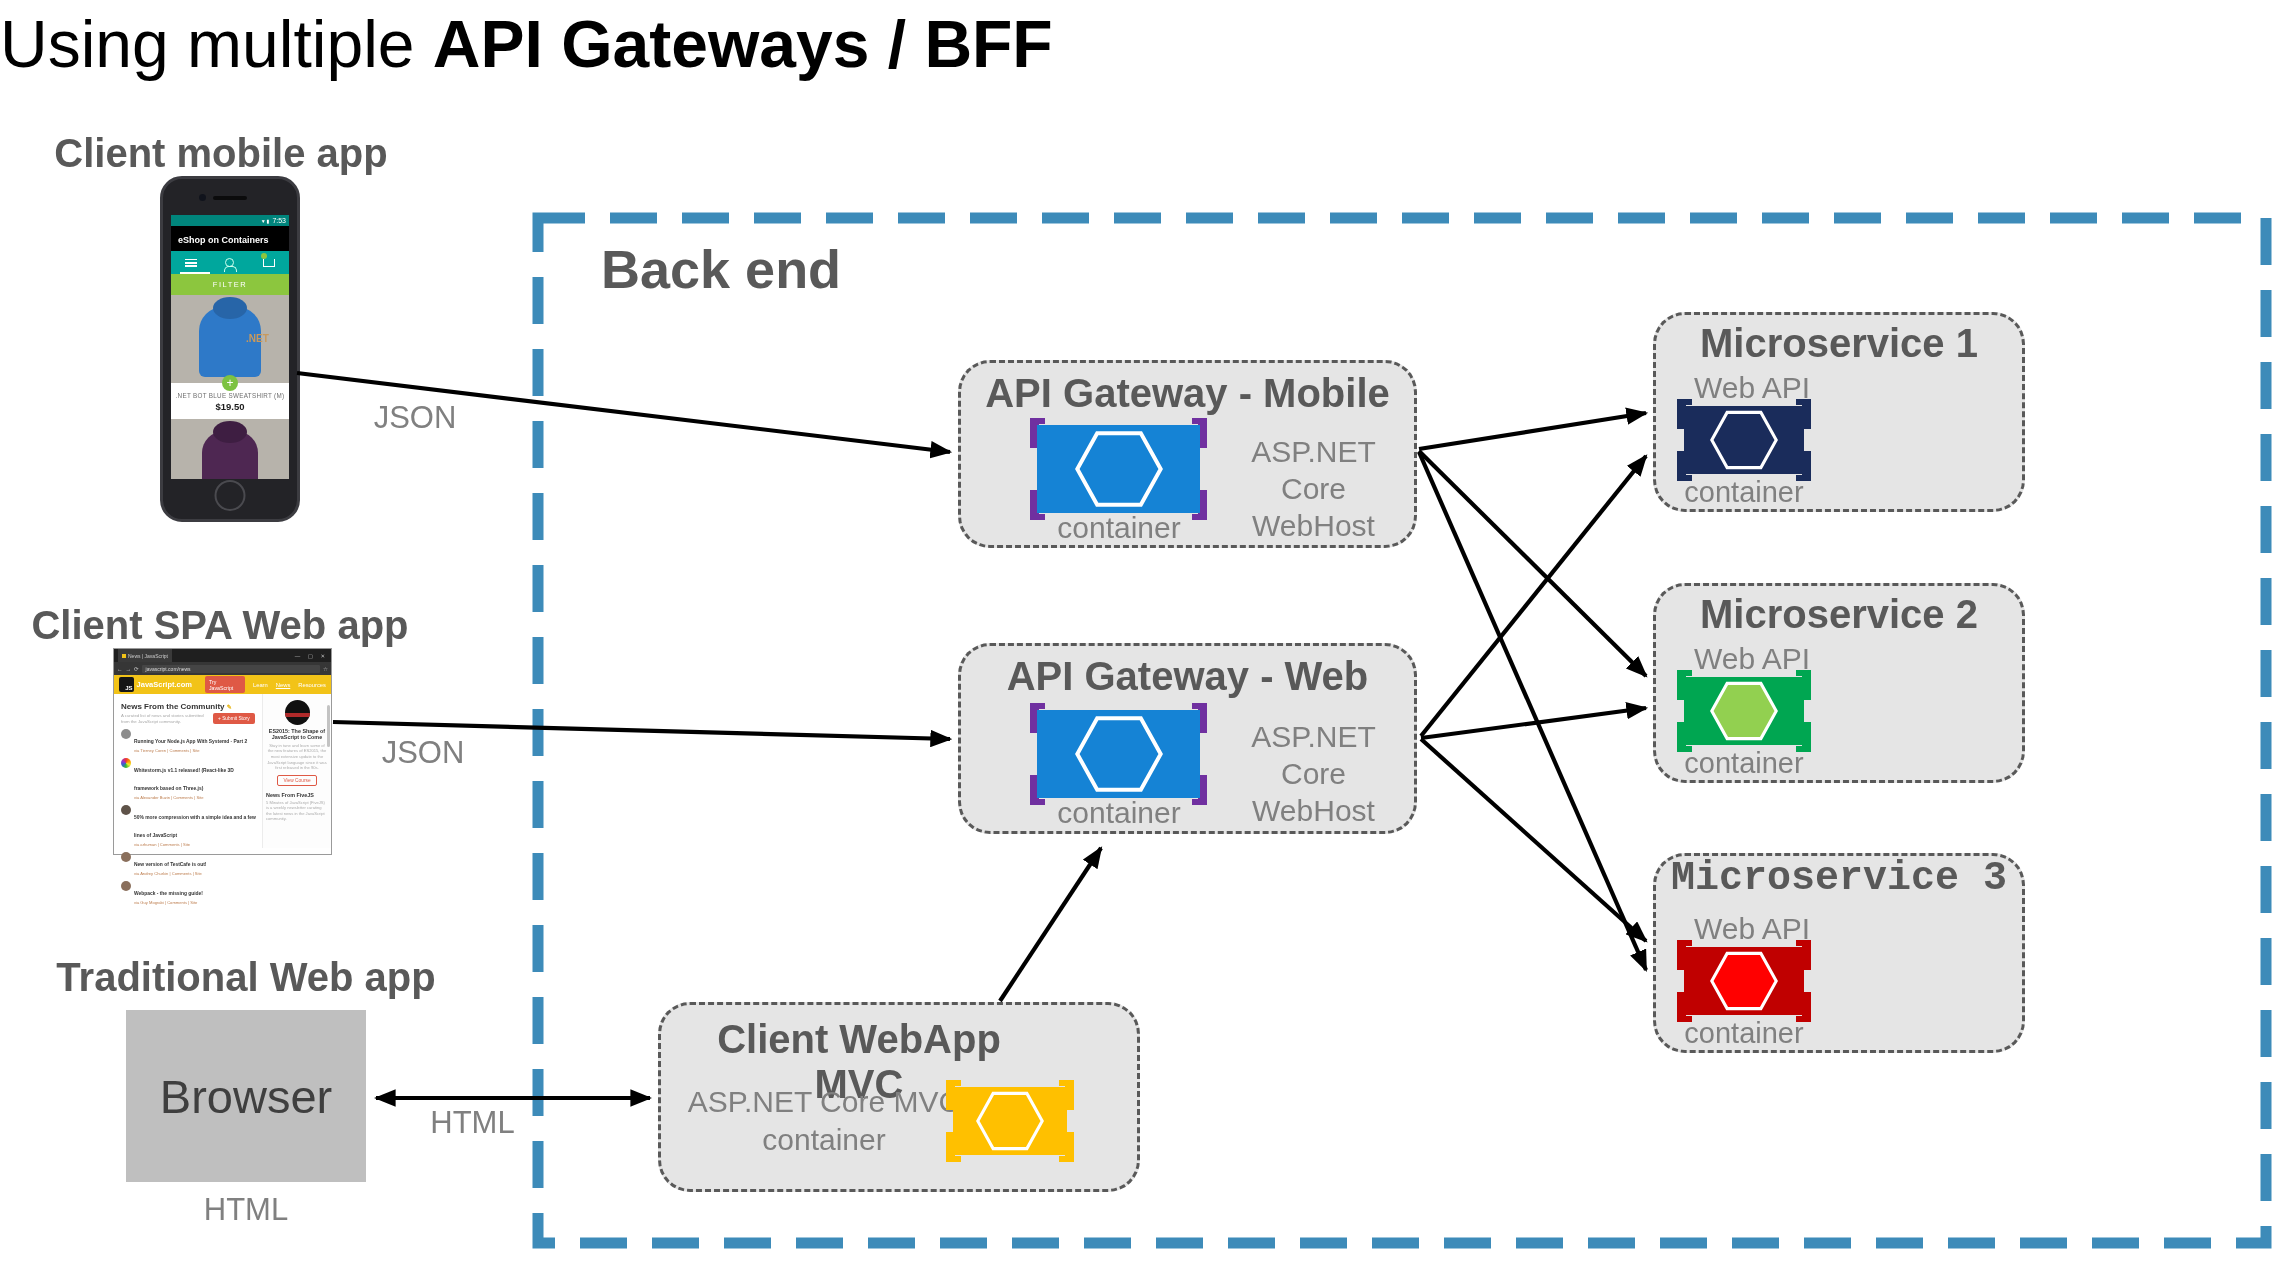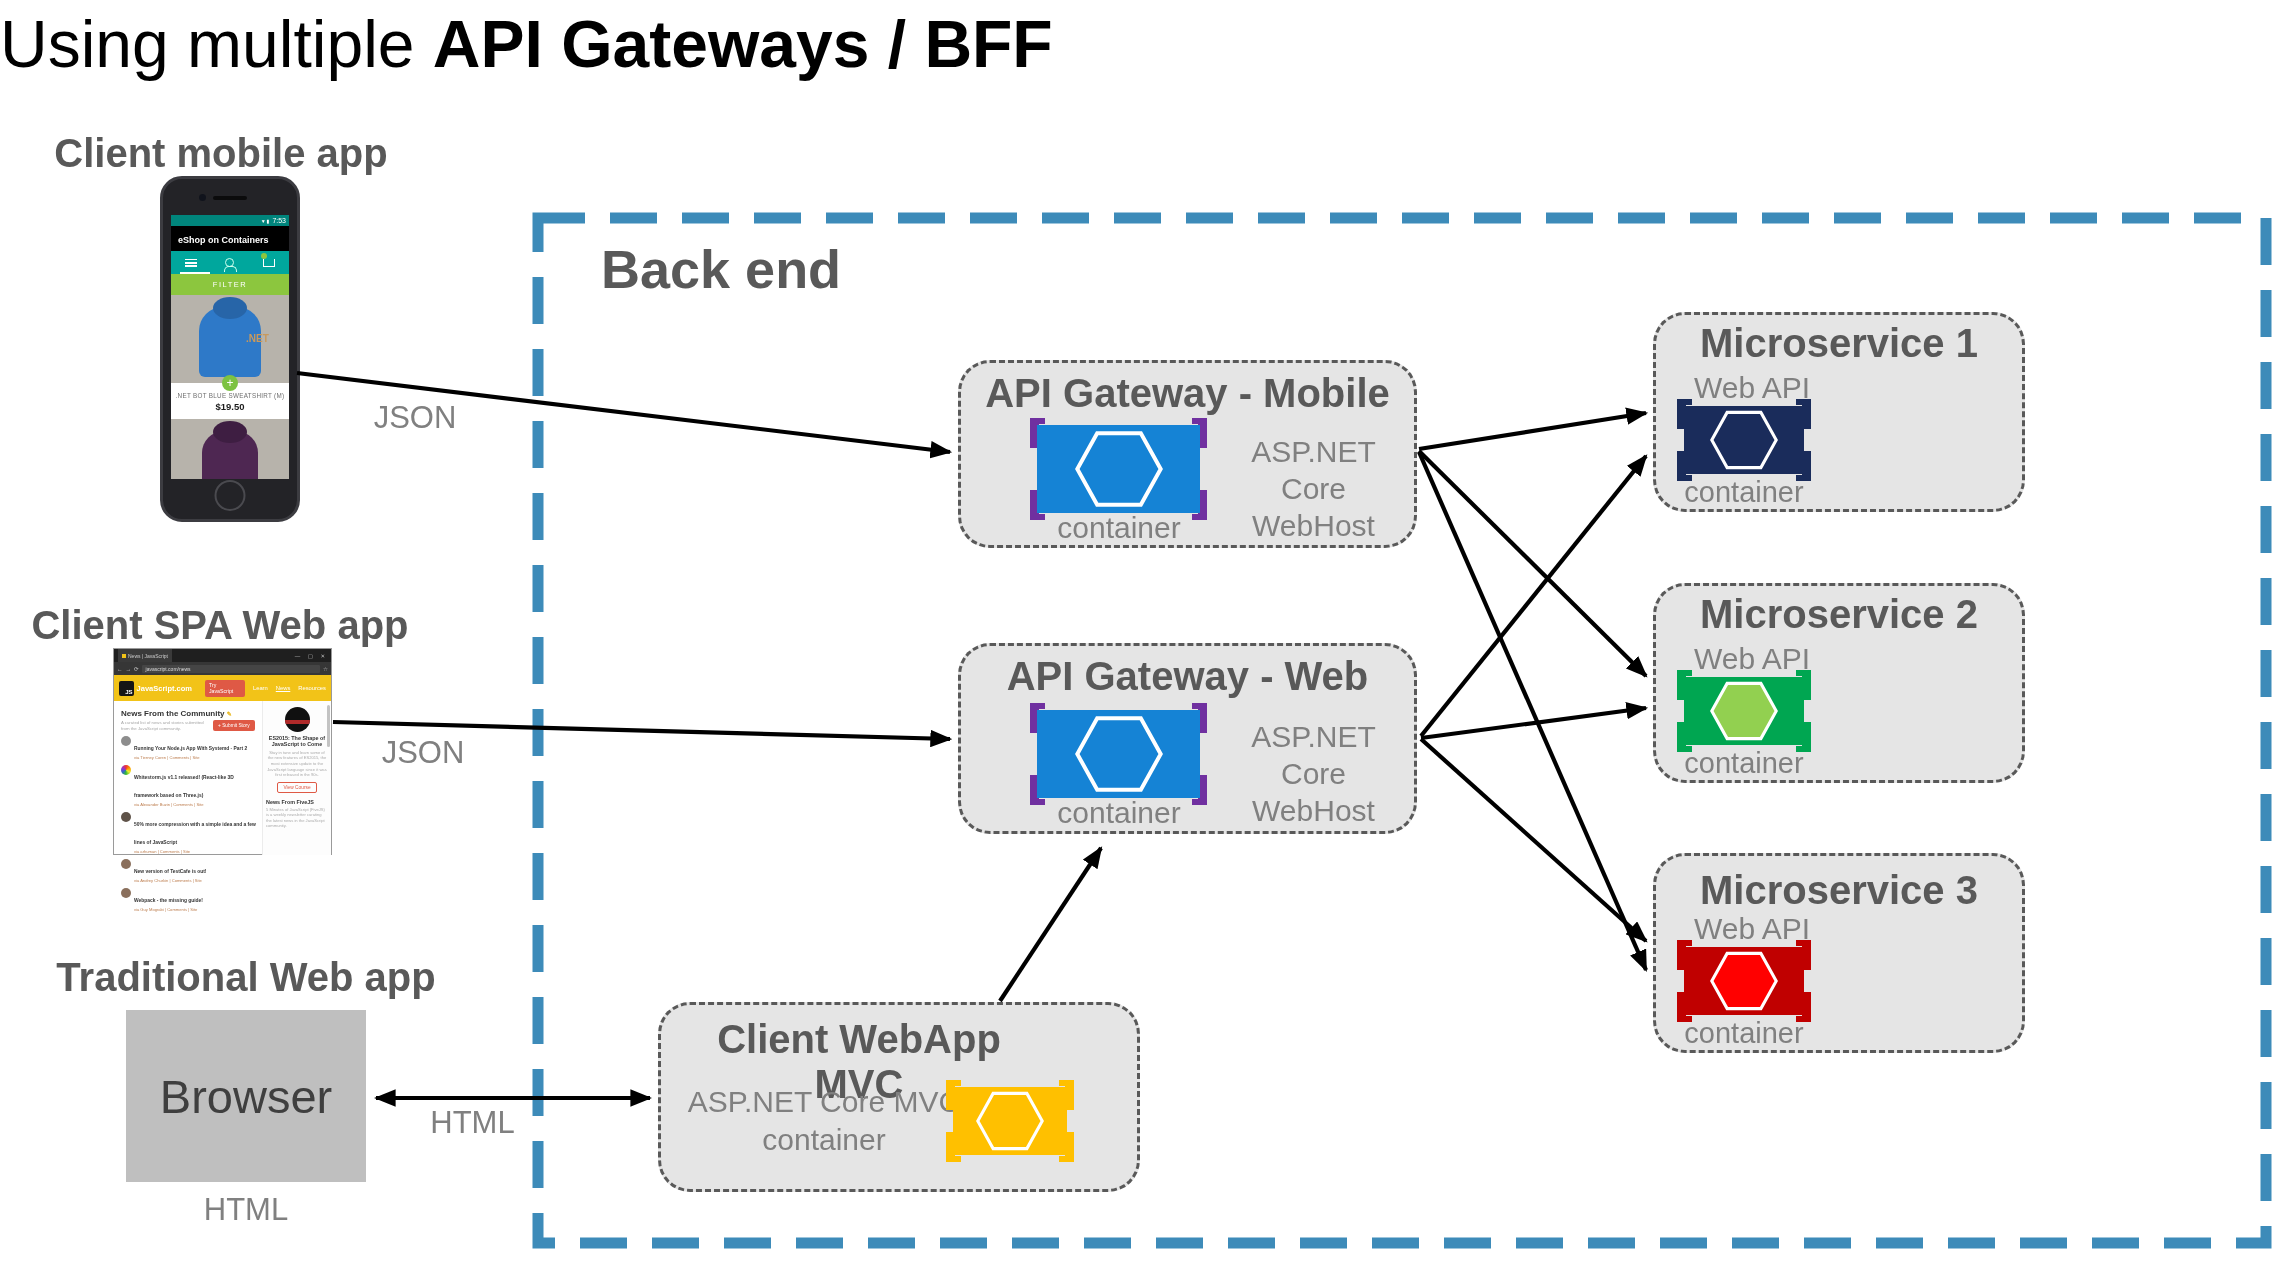--- a/index.html
+++ b/index.html
@@ -77,21 +77,21 @@
   .ph-home{position:absolute;left:50%;bottom:8px;transform:translateX(-50%);width:27px;height:27px;border:2px solid #4a4a4f;border-radius:50%;}
 
   
   .spab{background:#fff;border:1px solid #9a9a9a;box-sizing:border-box;}
   .sp-title{height:13px;background:#1F1F1F;display:flex;align-items:center;font-size:5px;color:#ccc;}
   .sp-tab{display:flex;align-items:center;gap:2px;background:#3a3a3a;height:13px;padding:0 4px;margin-left:4px;max-width:70px;overflow:hidden;white-space:nowrap;}
   .sp-tabdot{width:4px;height:4px;background:#F2C318;display:inline-block;}
   .sp-winbtns{margin-left:auto;padding-right:3px;font-size:5.5px;letter-spacing:3px;color:#bbb;}
   .sp-addr{height:13px;background:#363636;display:flex;align-items:center;font-size:5.5px;color:#c8c8c8;padding:0 3px;gap:3px;}
   .sp-url{flex:1;height:8px;background:#454545;border-radius:1px;font-size:5px;line-height:8px;padding-left:4px;color:#ddd;}
-  .sp-nav{height:26px;background:#F2C318;display:flex;align-items:center;padding:0 5px;}
+  .sp-nav{height:19px;background:#F2C318;display:flex;align-items:center;padding:0 5px;}
   .sp-logo{width:15px;height:15px;background:#151515;color:#fff;font-size:6px;font-weight:bold;border-radius:2px;
            display:flex;align-items:flex-end;justify-content:flex-end;padding:0 1px 1px 0;box-sizing:border-box;}
   .sp-brand{color:#fff;font-size:7.5px;font-weight:bold;margin-left:3px;}
   .sp-cta{background:#DF5945;color:#fff;font-size:5.2px;padding:2.5px 4px;border-radius:2px;margin-left:13px;}
   .sp-link{color:#fff;font-size:5.8px;margin-left:8px;}
   .sp-link.ul{text-decoration:underline;}
   .sp-body{display:flex;height:154px;}
   .sp-main{flex:1;padding:8px 4px 0 7px;min-width:0;}
   .sp-h{font-size:8px;font-weight:bold;color:#333;}
   .sp-h i{color:#E8B71A;font-style:normal;font-size:6px;}
@@ -315,21 +315,21 @@
       <div class="cbody">
           <svg class="hexsvg" viewBox="0 0 90 78">
             <polygon points="23,3 67,3 87,39 67,75 23,75 3,39"></polygon>
           </svg>
         </div>
     </div>
     <div class="abs muted center" style="left:14px;top:161px;width:148px;font-size:29px;">container</div>
   </div>
 
   <div class="abs dashbox" style="left:1653px;top:853px;width:372px;height:200px;">
-    <div class="boxtitle" style="top:12px;">Microservice 3</div>
+    <div class="boxtitle" style="top:0;font-family:Liberation Mono, monospace;">Microservice 3</div>
     <div class="abs muted" style="left:38px;top:56px;font-size:30px;">Web API</div>
     <div class="cicon" style="left: 21px; top: 88px; width: 134px; height: 74px; --body: #C00000; --hexfill: #FF0000; --hexstroke: #FFFFFF; --bracket: #C00000;">
       <i class="bk tl"></i>
         <i class="bk tr"></i>
         <i class="bk bl"></i>
         <i class="bk brx"></i>
       <div class="cbody">
           <svg class="hexsvg" viewBox="0 0 90 78">
             <polygon points="23,3 67,3 87,39 67,75 23,75 3,39"></polygon>
           </svg>

